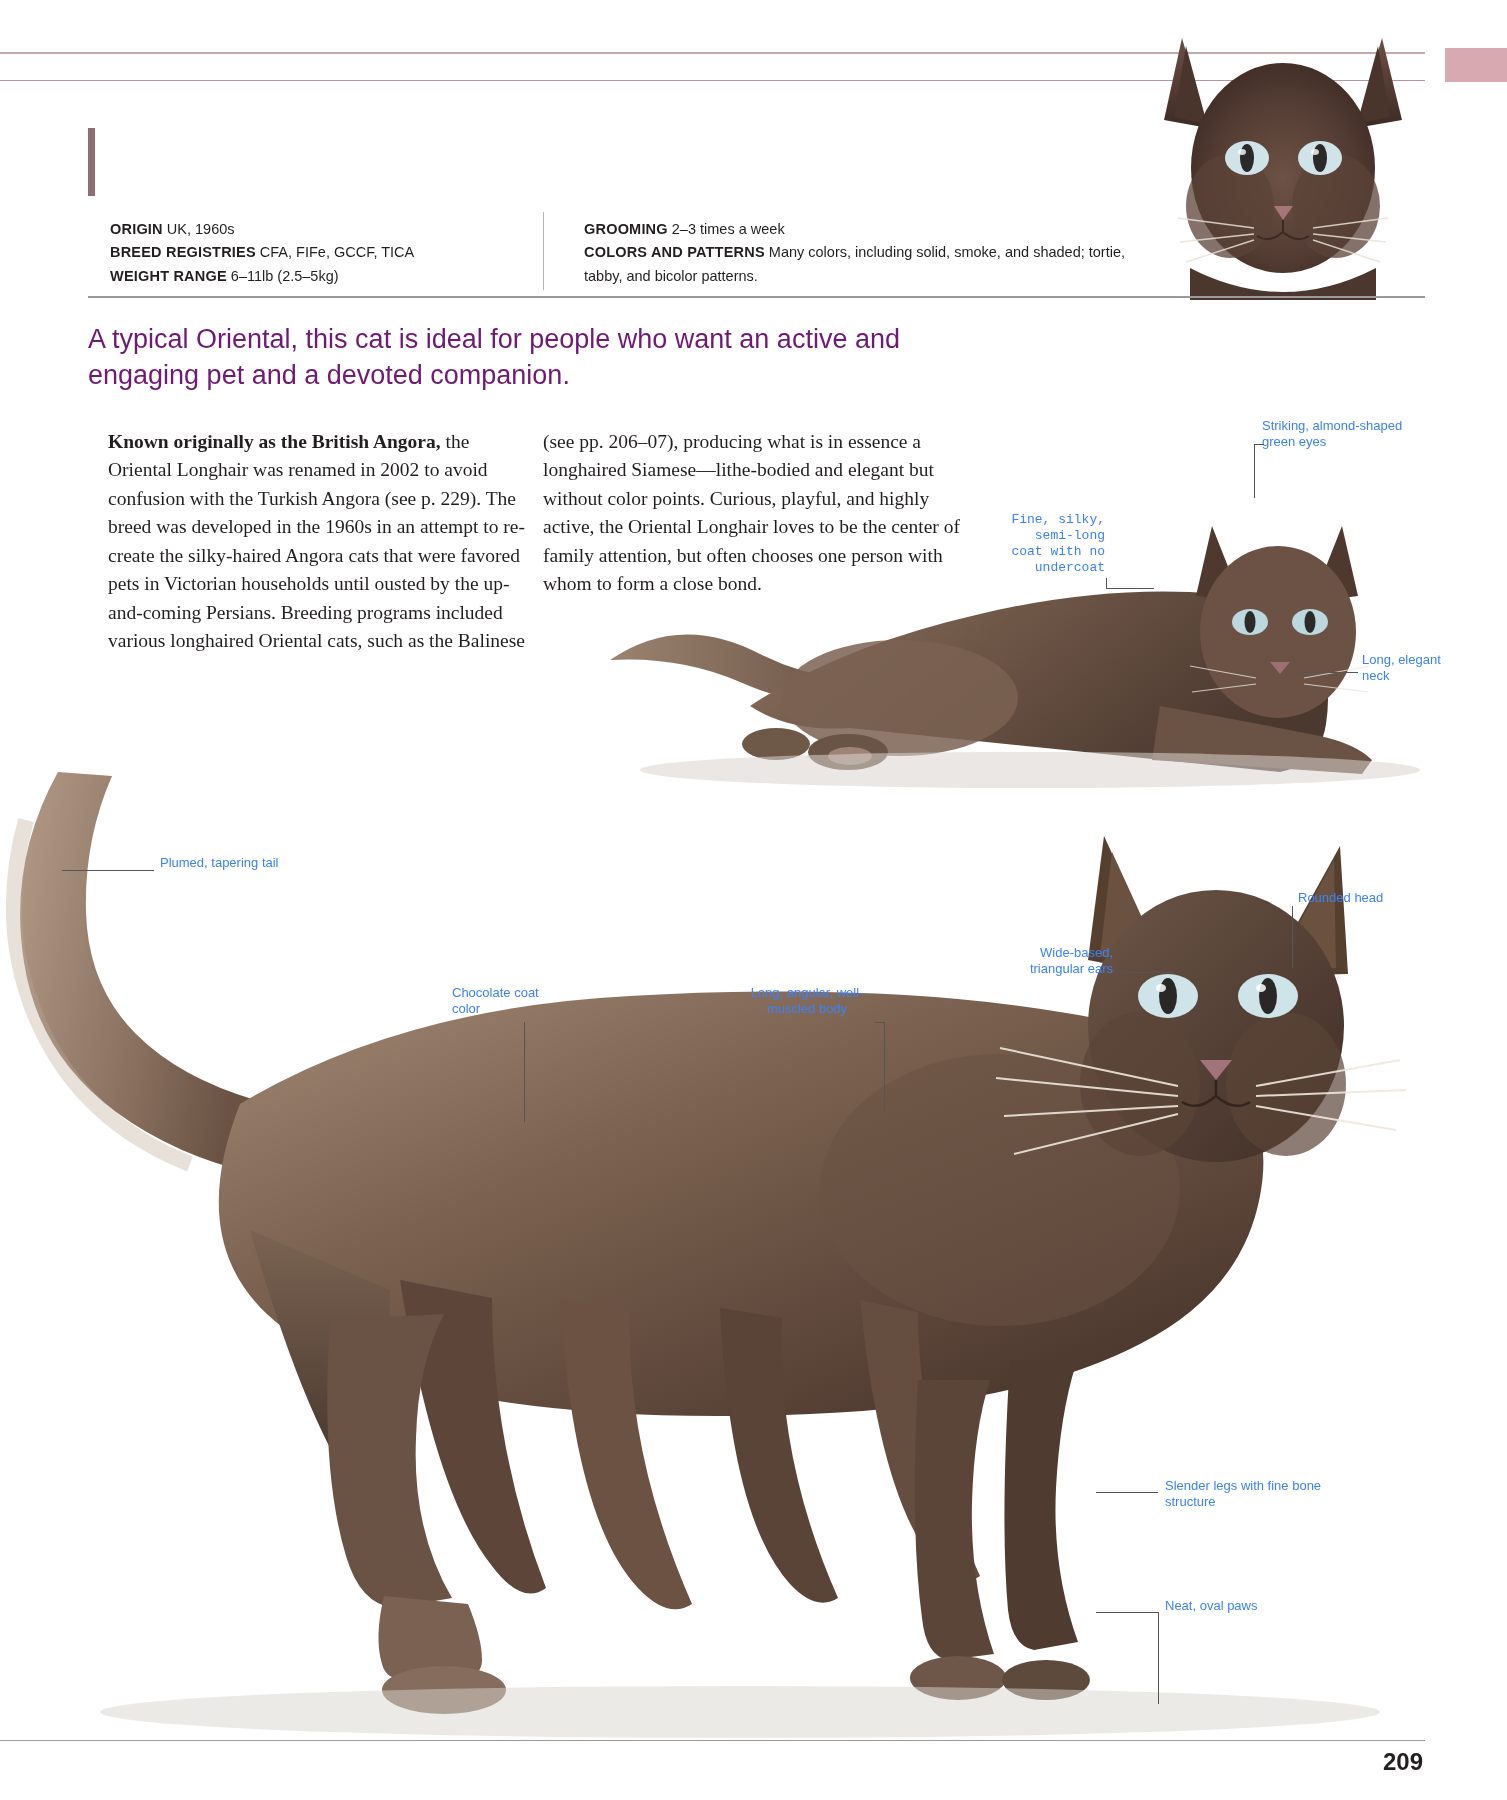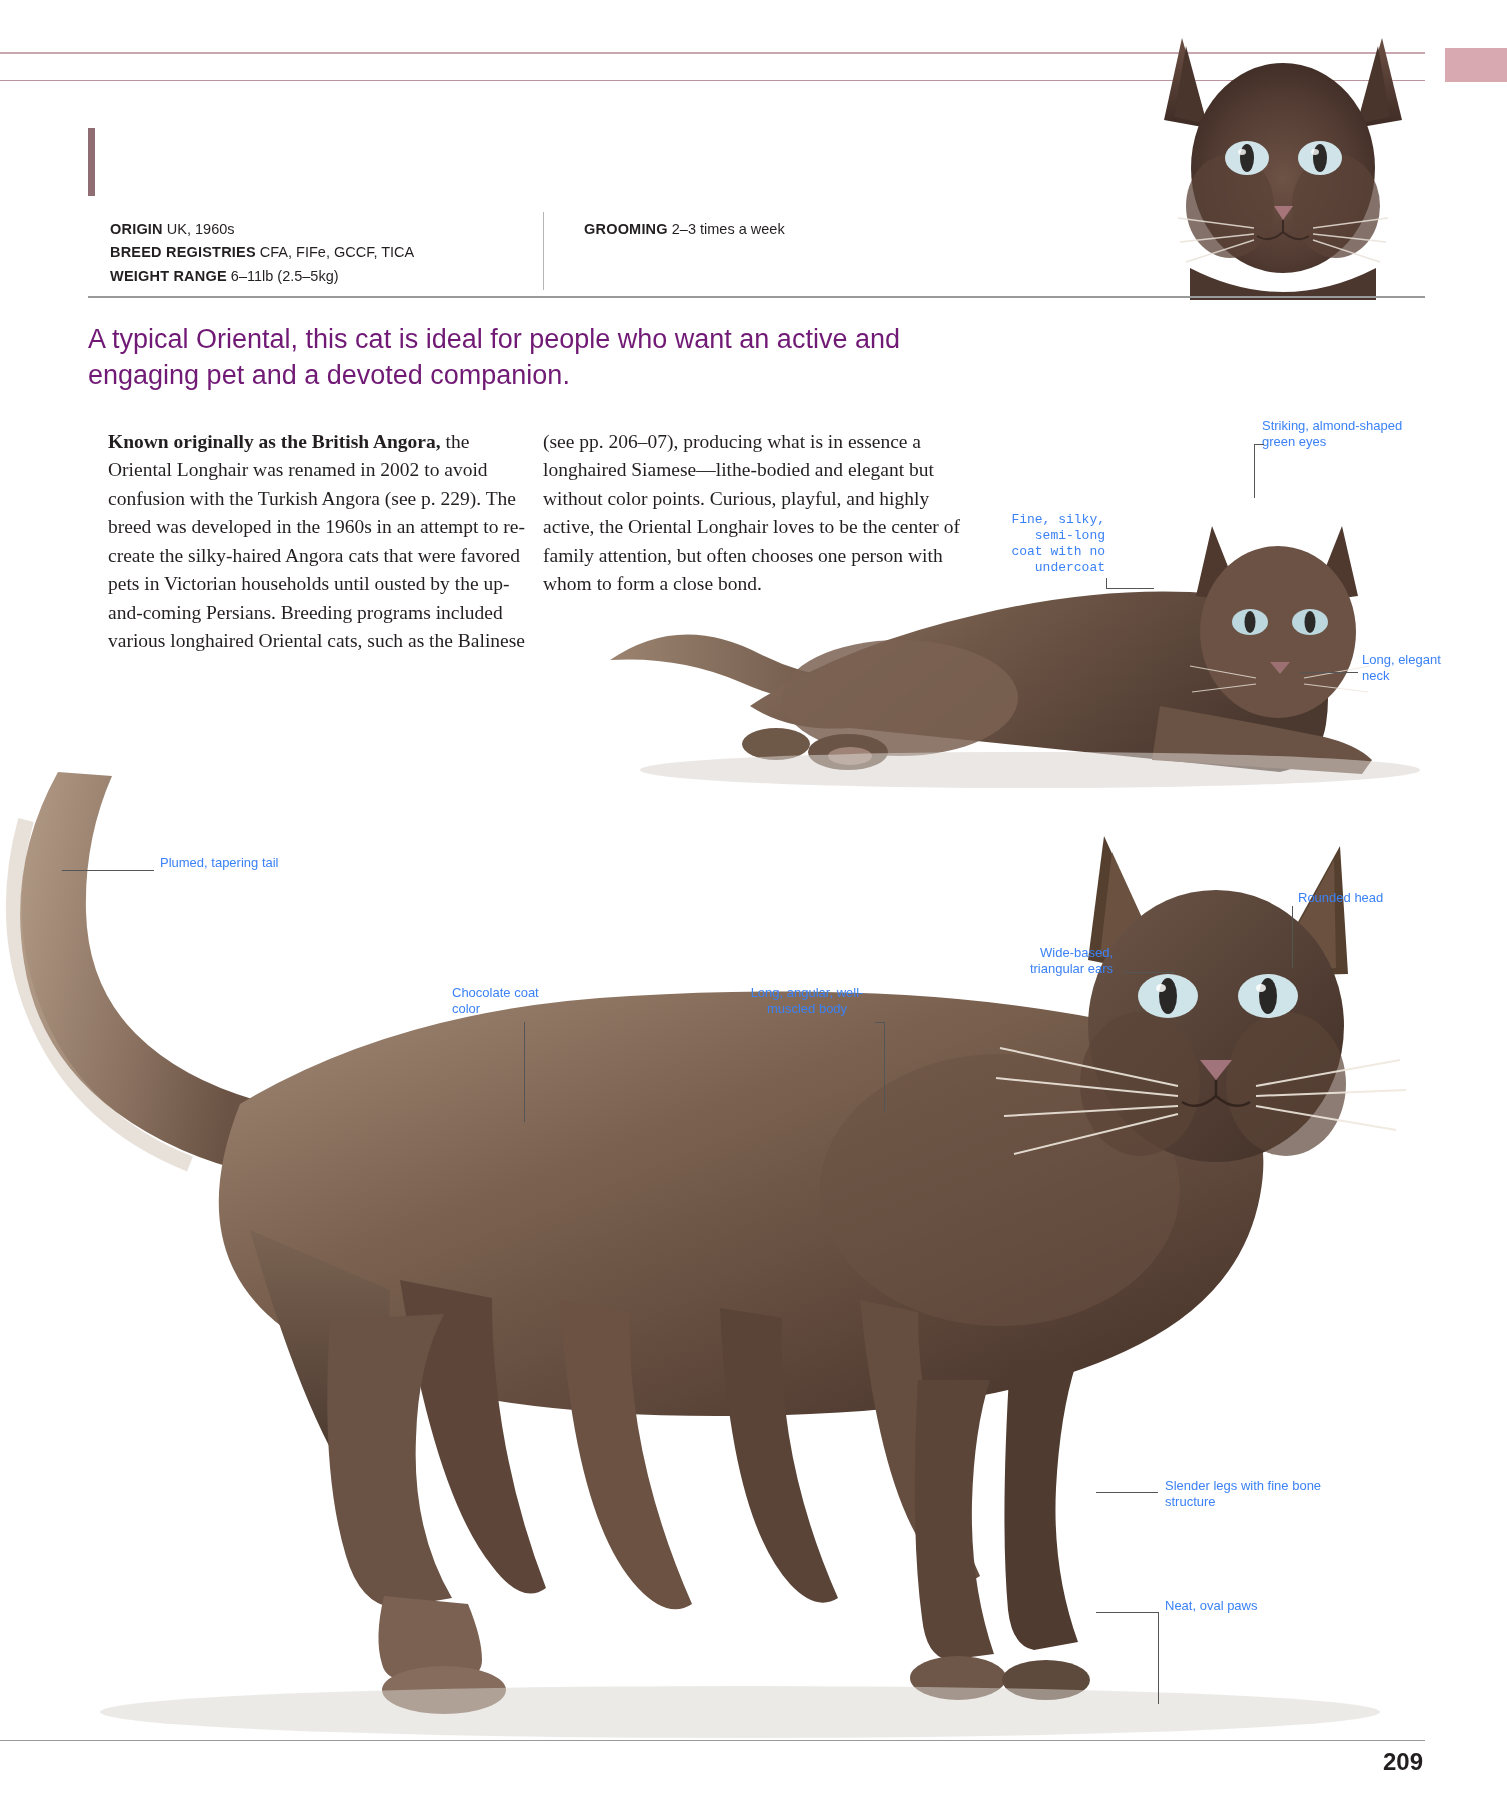--- a/index.html
+++ b/index.html
@@ -283,20 +283,24 @@
       <div class="stat-line">
         <span class="stat-label">WEIGHT RANGE</span>
         <span class="stat-value">6–11lb (2.5–5kg)</span>
       </div>
     </div>
     <div class="stats-col-right">
       <div class="stat-line">
         <span class="stat-label">GROOMING</span>
         <span class="stat-value">2–3 times a week</span>
       </div>
+      <div class="stat-line">
+        <span class="stat-label">COLORS AND PATTERNS</span>
+        <span class="stat-value">Many colors, including solid, smoke, and shaded; tortie, tabby, and bicolor patterns.</span>
+      </div>
     </div>
   </div>
   <div class="rule-under-stats"></div>
 
   <div class="standfirst">A typical Oriental, this cat is ideal for people who want an active and engaging pet and a devoted companion.</div>
 
   <div class="body-col col1">
     <span class="lead-in">Known originally as the British Angora,</span><span> the Oriental Longhair was renamed in 2002 to avoid confusion with the Turkish Angora (see p. 229). The breed was developed in the 1960s in an attempt to re-create the silky-haired Angora cats that were favored pets in Victorian households until ousted by the up-and-coming Persians. Breeding programs included various longhaired Oriental cats, such as the Balinese</span>
   </div>
   <div class="body-col col2">(see pp. 206–07), producing what is in essence a longhaired Siamese—lithe-bodied and elegant but without color points. Curious, playful, and highly active, the Oriental Longhair loves to be the center of family attention, but often chooses one person with whom to form a close bond.</div>

